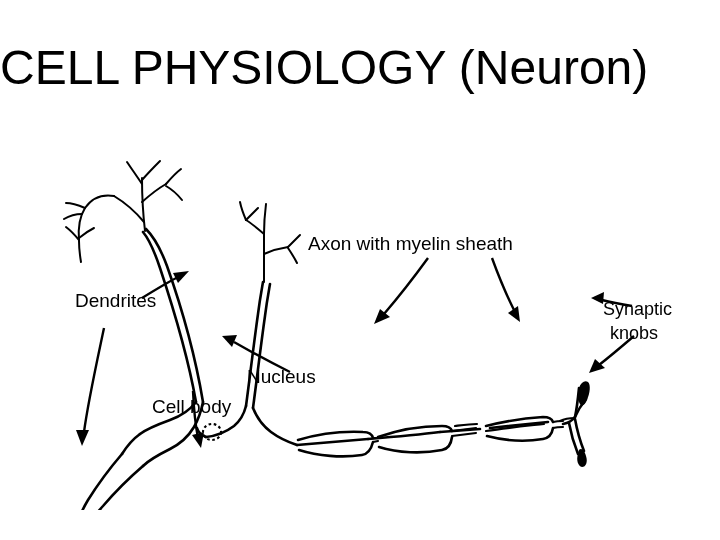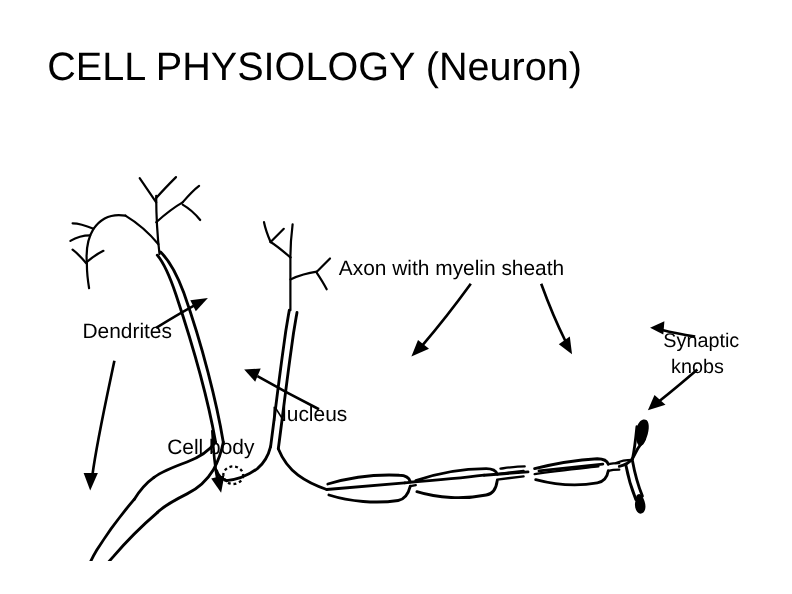--- a/index.html
+++ b/index.html
@@ -15,21 +15,21 @@
     overflow: hidden;
     font-family: "Liberation Sans", sans-serif;
   }
   #slide-title {
     position: absolute;
     left: 0;
     top: 40px;
     width: 572px;
     text-align: center;
     font-family: "Liberation Sans", sans-serif;
-    font-size: 36px;
+    font-size: 48px;
     font-weight: 400;
     color: #000000;
     letter-spacing: 0px;
     white-space: nowrap;
   }
   #figure {
     position: absolute;
     left: 0;
     top: 110px;
     width: 720px;

